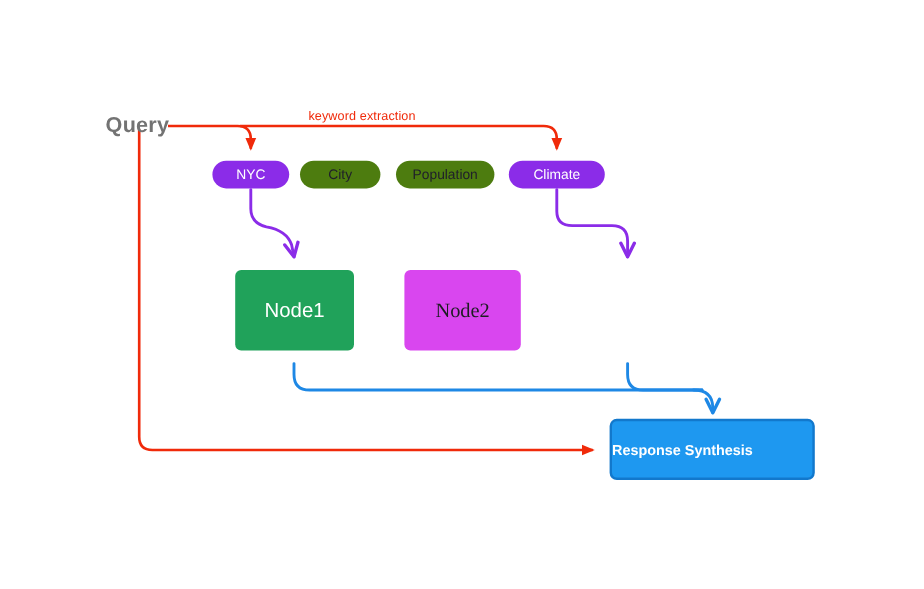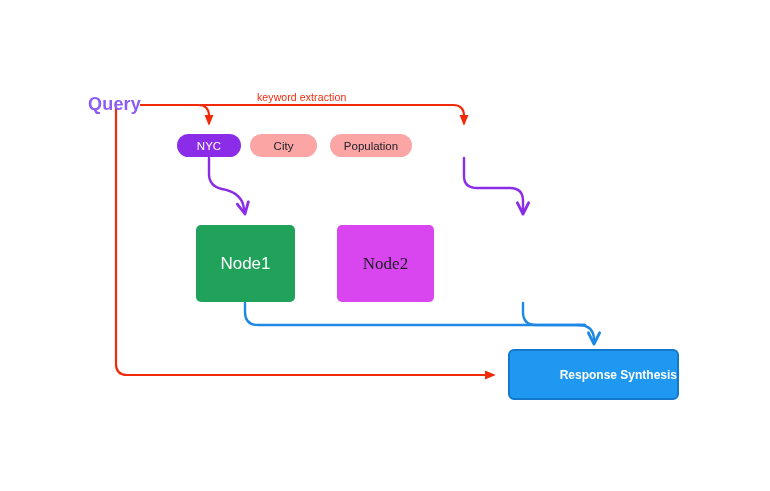--- a/index.html
+++ b/index.html
@@ -32,21 +32,21 @@
     user-select: none;
     white-space: nowrap;
   }
   
   .query-label {
     position: absolute;
     left: 88px;
     top: 94px;
     font-size: 18px;
     font-weight: bold;
-    color: #8b5cf6;
+    color: #737373;
     letter-spacing: 0.2px;
   }
   
   .edge-label {
     position: absolute;
     left: 257px;
     top: 91px;
     font-size: 10.5px;
     font-weight: normal;
     color: #f02a0a;
@@ -63,28 +63,28 @@
     justify-content: center;
     font-size: 11.5px;
     box-sizing: border-box;
     text-align: center;
   }
   .pill.active {
     background: #8b2ce8;
     color: #ffffff;
   }
   .pill.inactive {
-    background: #fca5a5;
+    background: #4d7c0f;
     color: #20202a;
   }
   
   .node {
     position: absolute;
     top: 225px;
-    height: 77px;
+    height: 67px;
     border-radius: 5px;
     display: flex;
     align-items: center;
     justify-content: center;
     font-size: 17px;
     box-sizing: border-box;
   }
   .node.filled {
     background: #20a25a;
     color: #ffffff;
@@ -99,21 +99,21 @@
     position: absolute;
     left: 508px;
     top: 349px;
     width: 171px;
     height: 51px;
     background: #1e98f0;
     border: 2px solid #1278cc;
     border-radius: 6px;
     display: flex;
     align-items: center;
-    justify-content: flex-end;
+    justify-content: flex-start;
     color: #ffffff;
     font-size: 12px;
     font-weight: bold;
     box-sizing: border-box;
   }
 </style>
 </head>
 <body>
 
 <div id="canvas">
@@ -154,20 +154,23 @@
 
   <div class="pill active" style="left:177px; width:64px;">
     <span>NYC</span>
   </div>
   <div class="pill inactive" style="left:250px; width:67px;">
     <span>City</span>
   </div>
   <div class="pill inactive" style="left:330px; width:82px;">
     <span>Population</span>
   </div>
+  <div class="pill active" style="left:424px; width:80px;">
+    <span>Climate</span>
+  </div>
 
   <div class="node filled" style="left:196px; width:99px;">
     <span>Node1</span>
   </div>
   <div class="node pale" style="left:337px; width:97px;">
     <span>Node2</span>
   </div>
 
   <div class="synth-box">
     <span>Response Synthesis</span>

